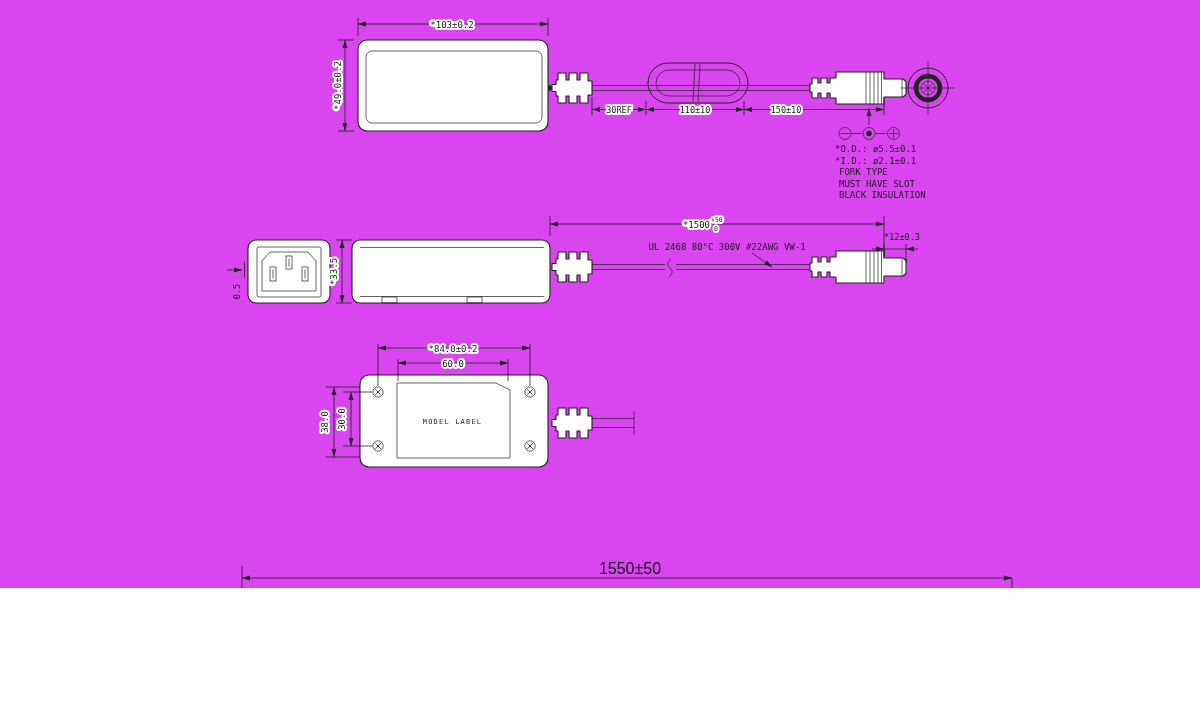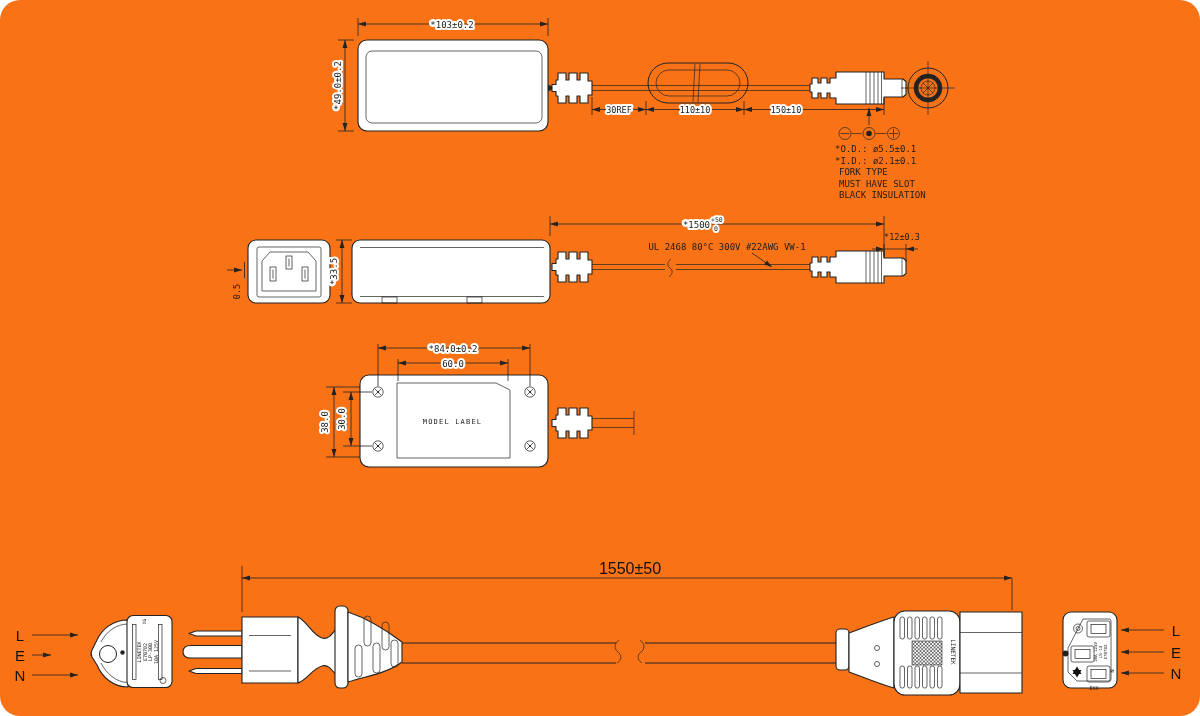--- a/index.html
+++ b/index.html
@@ -1,16 +1,16 @@
 <!DOCTYPE html>
 <html><head>
 <meta charset="utf-8">
 <style>
   html,body{margin:0;padding:0;background:#ffffff;}
-  #stage{position:relative;width:1200px;height:716px;background:#f97316;overflow:hidden;border-radius:20px;}
+  #stage{position:relative;width:1200px;height:588px;background:#d946ef;overflow:hidden;}
   svg{display:block;}
   .ol{fill:#fff;stroke:#222;stroke-width:1.1;stroke-linejoin:round;}
   .ln{fill:none;stroke:#222;stroke-width:1;stroke-linejoin:round;}
   .thin{fill:none;stroke:#222;stroke-width:0.7;}
   .dim{fill:none;stroke:#222;stroke-width:0.8;}
   .cad{font-family:"DejaVu Sans Mono",monospace;fill:#1b1b1b;}
   .sans{font-family:"Liberation Sans",sans-serif;fill:#111;}
   .ko{paint-order:stroke;stroke:#fff;stroke-width:4px;stroke-linejoin:round;}
 </style>
 </head>

